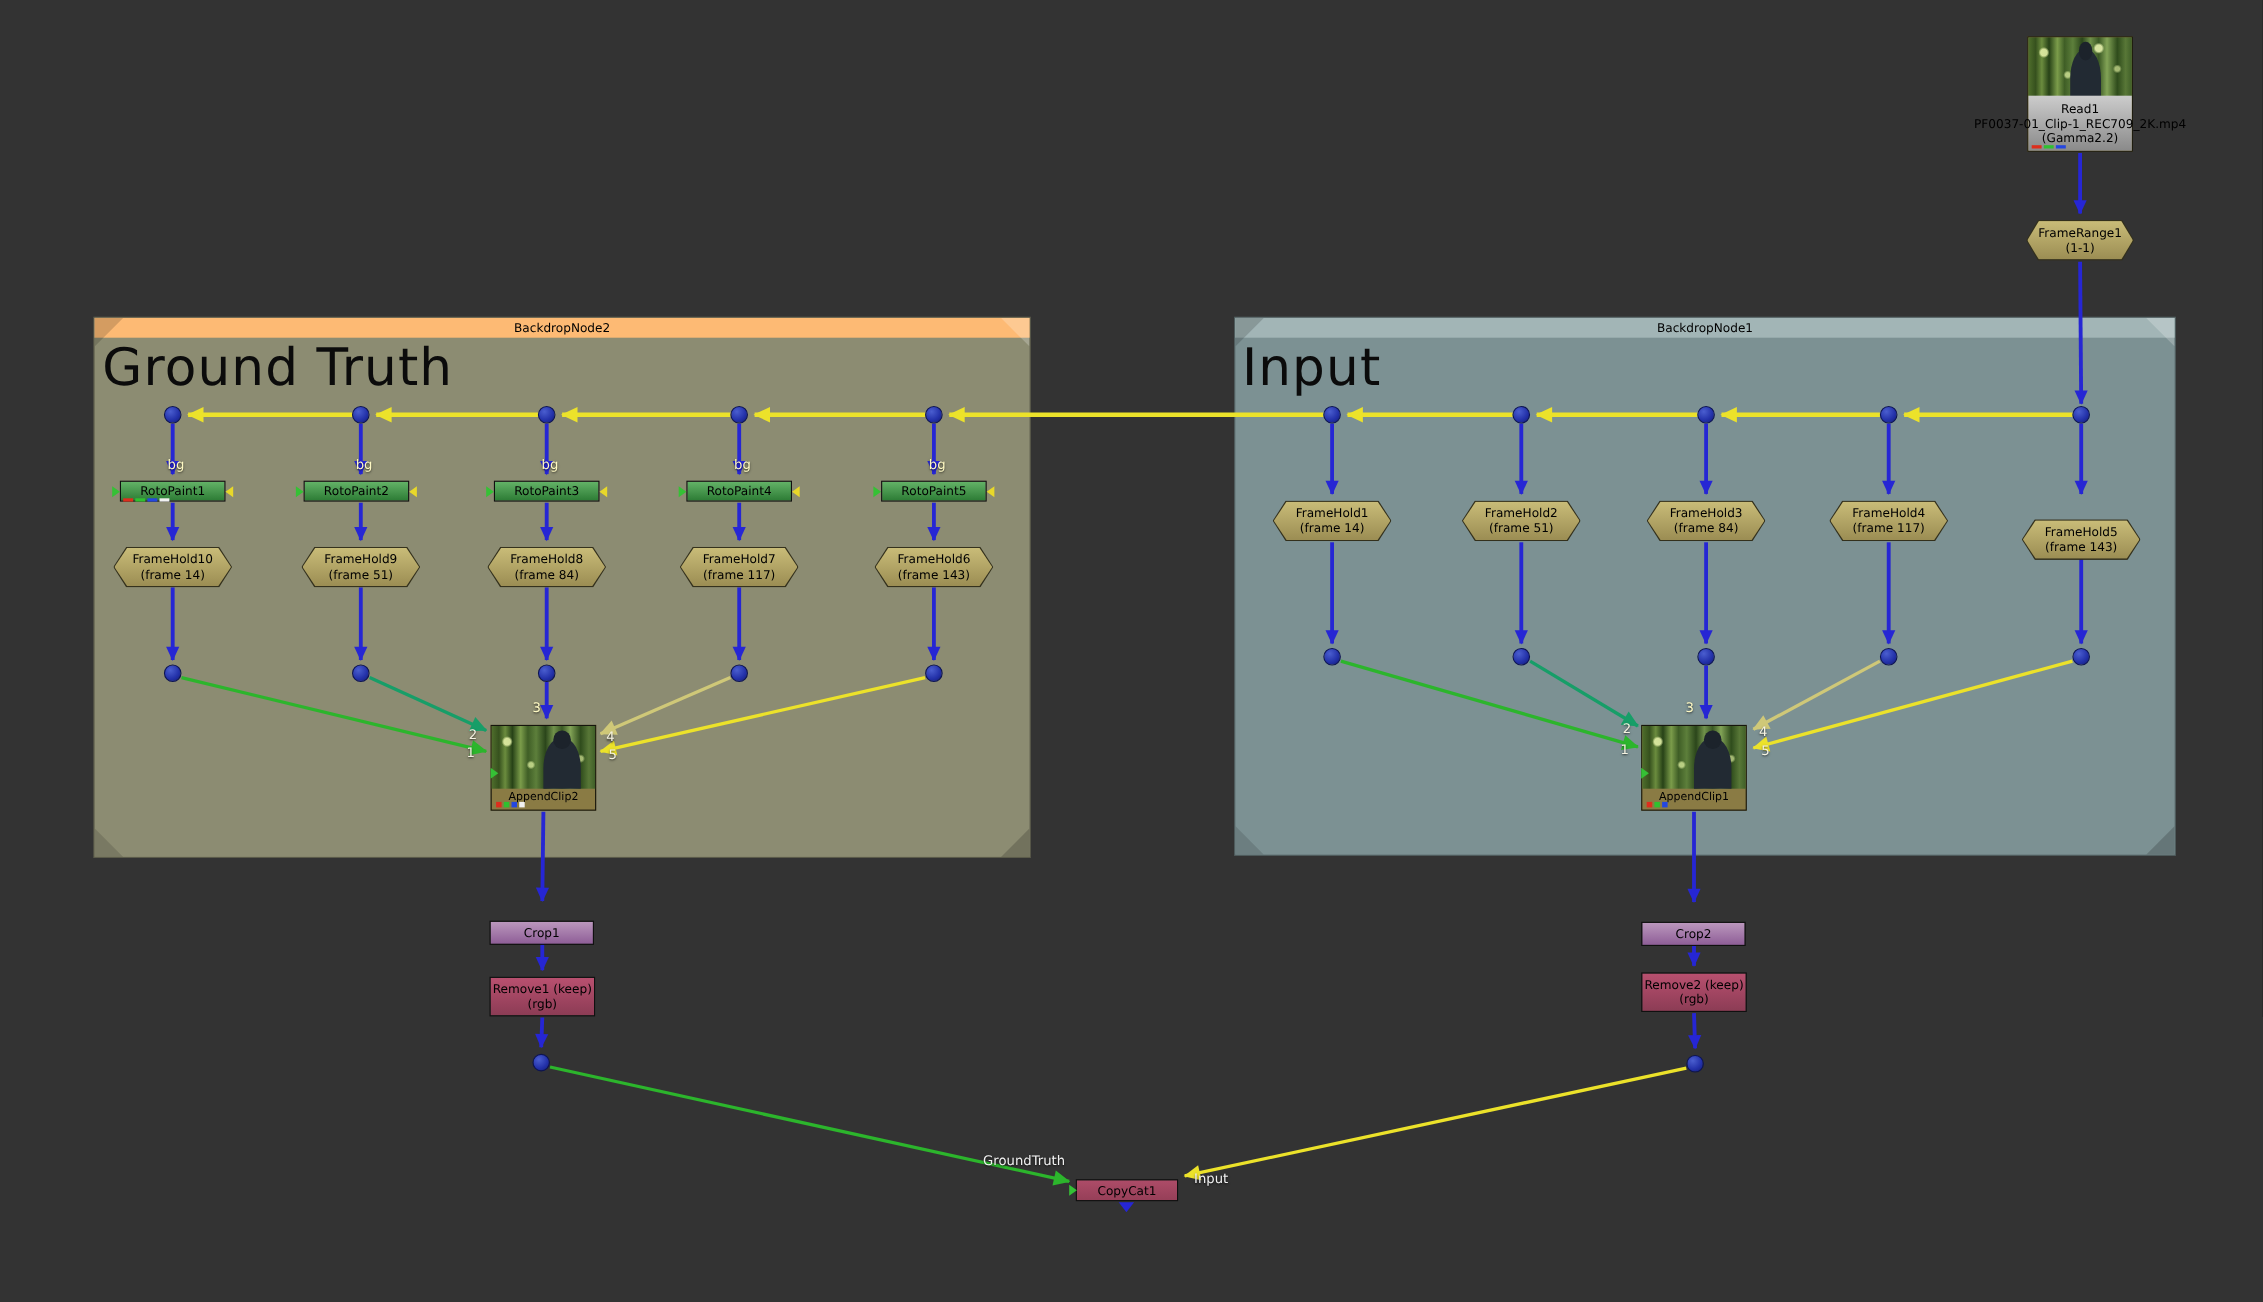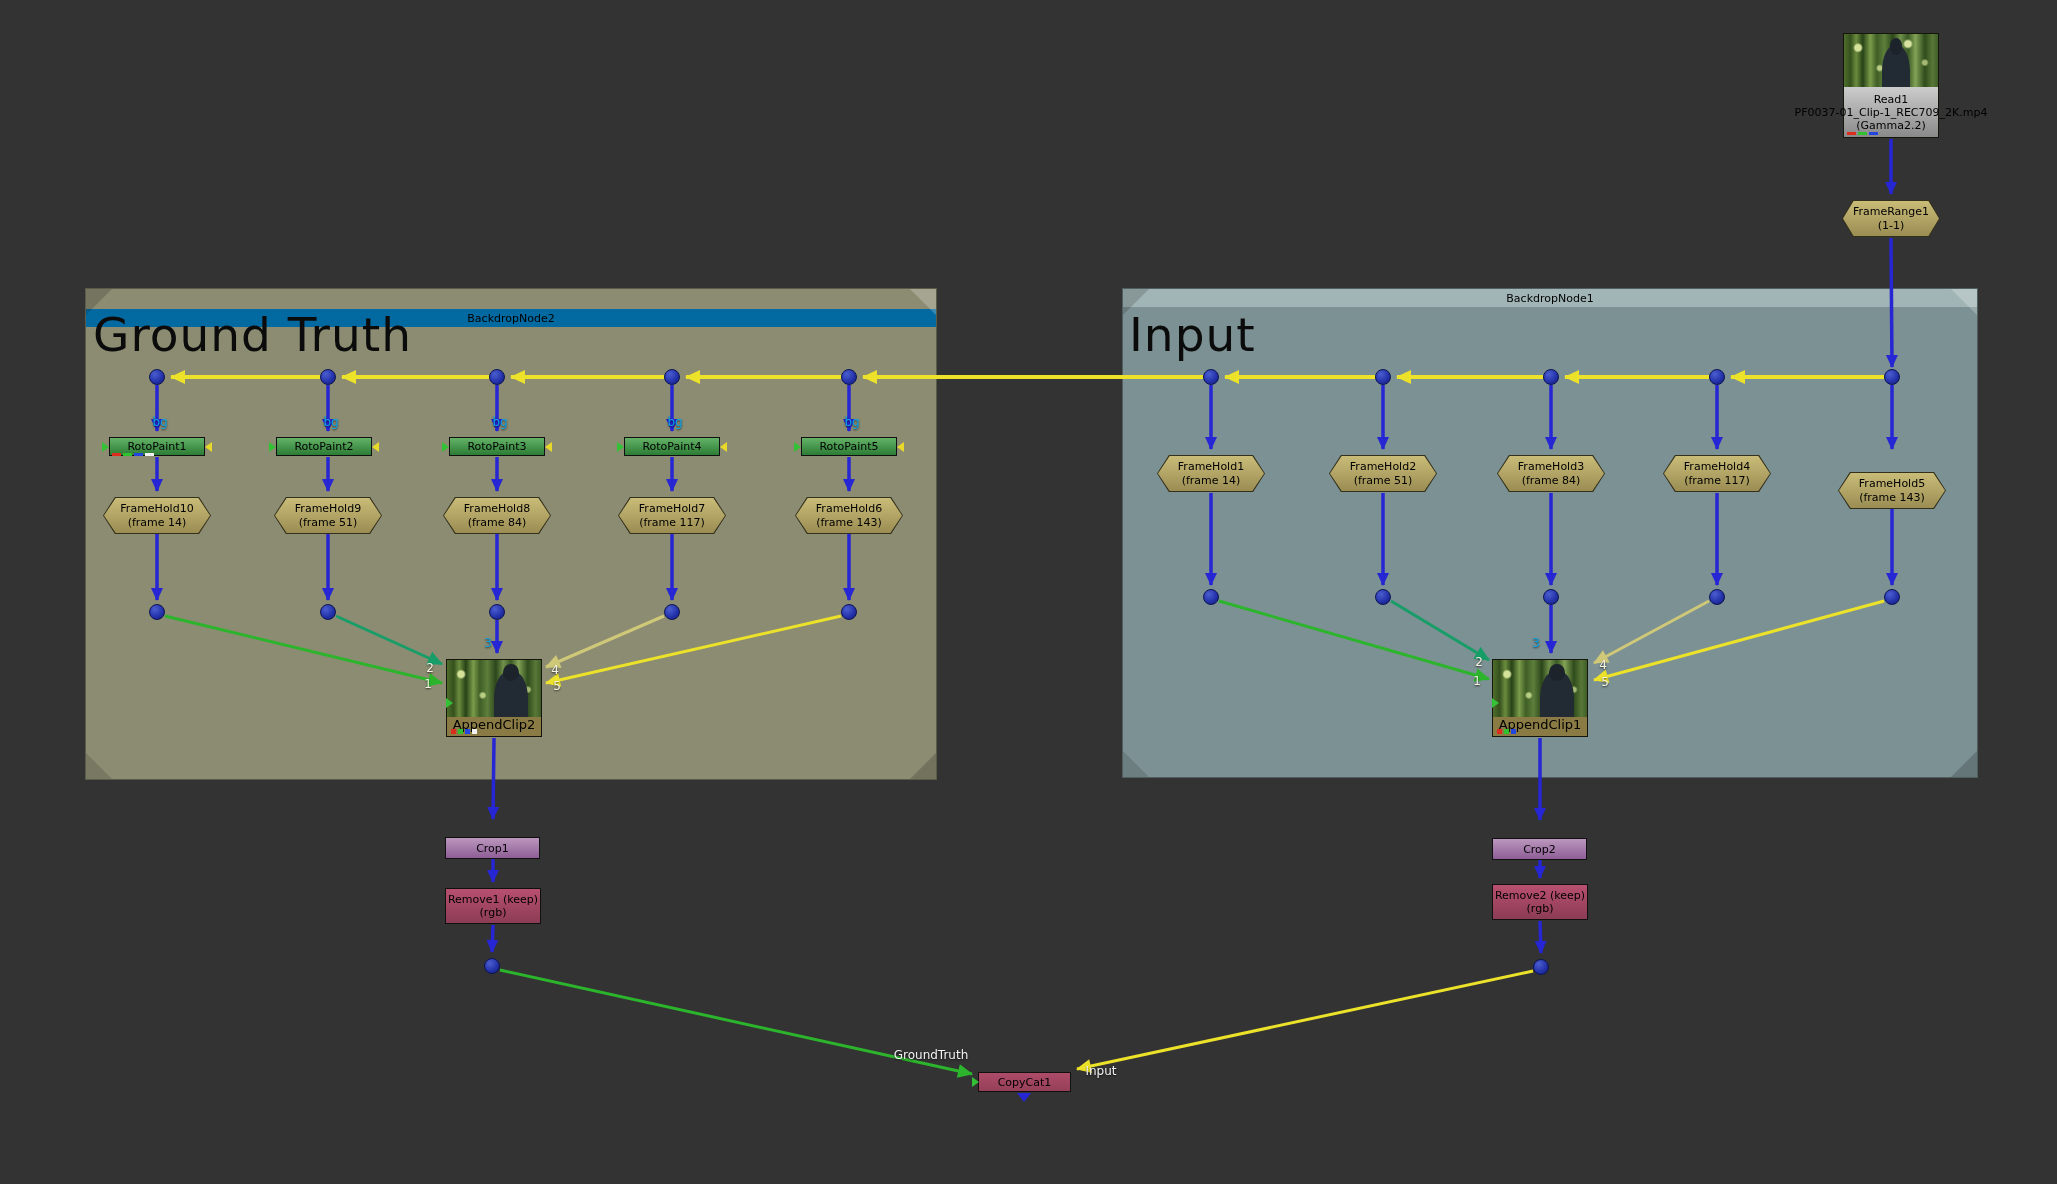--- a/index.html
+++ b/index.html
@@ -43,46 +43,46 @@
       radial-gradient(circle at 15% 25%, rgba(226,238,165,.9) 3px, rgba(226,238,165,0) 5px),
       radial-gradient(circle at 38% 62%, rgba(212,231,152,.8) 2px, rgba(212,231,152,0) 4px),
       radial-gradient(circle at 68% 18%, rgba(230,241,172,.9) 3px, rgba(230,241,172,0) 5px),
       radial-gradient(circle at 86% 52%, rgba(212,229,150,.7) 2px, rgba(212,229,150,0) 4px),
       radial-gradient(circle at 55% 80%, rgba(200,220,140,.6) 2px, rgba(200,220,140,0) 4px),
       linear-gradient(90deg,#4f6e2c 0,#36511e 7%,#6b8c3e 13%,#274217 20%,#7b9c4a 28%,#3f5e26 35%,#5d7f3b 43%,#2b461b 52%,#70914a 60%,#3a5824 68%,#82a356 76%,#2f4c1c 86%,#587737 94%,#405f28 100%);}
   .figure{position:absolute;right:14%;top:20%;width:36%;height:88%;background:#222a33;
           border-radius:45% 45% 10% 10%/55% 55% 8% 8%;}
   .figure::before{content:"";position:absolute;left:28%;top:-14%;width:46%;height:34%;background:#1c232b;border-radius:50%;}
   .name-row{position:relative;width:100%;display:flex;align-items:center;justify-content:center;
-            font-size:13px;color:#000;}
+            font-size:10px;color:#000;}
   .read-body{position:absolute;left:0;right:0;bottom:0;background:linear-gradient(#cccccc,#8a8a8a);
              font-size:11px;line-height:13px;color:#000;text-align:center;padding-top:6px;box-sizing:border-box;}
   .overflow-line{position:relative;left:50%;transform:translateX(-50%);white-space:nowrap;width:max-content;}
   
   .chans{position:absolute;display:flex;gap:2px;}
   .chans i{display:block;}
   .chans.bars i{width:9px;height:3px;}
   .chans.sq i{width:5px;height:5px;}
   .c-r{background:#dd2e1d;} .c-g{background:#2fc12f;} .c-b{background:#2446e0;} .c-w{background:#f2f2f2;}
   
   .lbl{position:absolute;transform:translate(-50%,-50%);font-size:12px;color:#f5f3e2;
        text-shadow:0 1px 2px rgba(0,0,0,.7);white-space:nowrap;}
-  .lbl.orange{color:#0ea5e9;}
+  .lbl.orange{color:#fef9c3;}
   .lbl.white{color:#f2f2f2;}
   
   .tri{position:absolute;width:0;height:0;}
   svg.edges{position:absolute;left:0;top:0;pointer-events:none;}
 </style>
 </head>
 <body>
 
 <div class="stage" style="background: rgb(51, 51, 51);">
 
   <div class="backdrop" style="left: 85px; top: 288px; width: 852px; height: 492px; background: rgb(140, 140, 114);">
-    <div class="bd-titlebar" style="background: #0369a1; margin-top: 20px;">
+    <div class="bd-titlebar" style="background: #fdba74;">
       <span>BackdropNode2</span>
     </div>
     <div class="big-label" style="left:7px;top:18px;">Ground Truth</div>
     <div class="corner tl"></div>
     <div class="corner tr"></div>
     <div class="corner bl"></div>
     <div class="corner br"></div>
   </div>
 
   <div class="backdrop" style="left: 1122px; top: 288px; width: 856px; height: 490px; background: rgb(124, 145, 147);">

